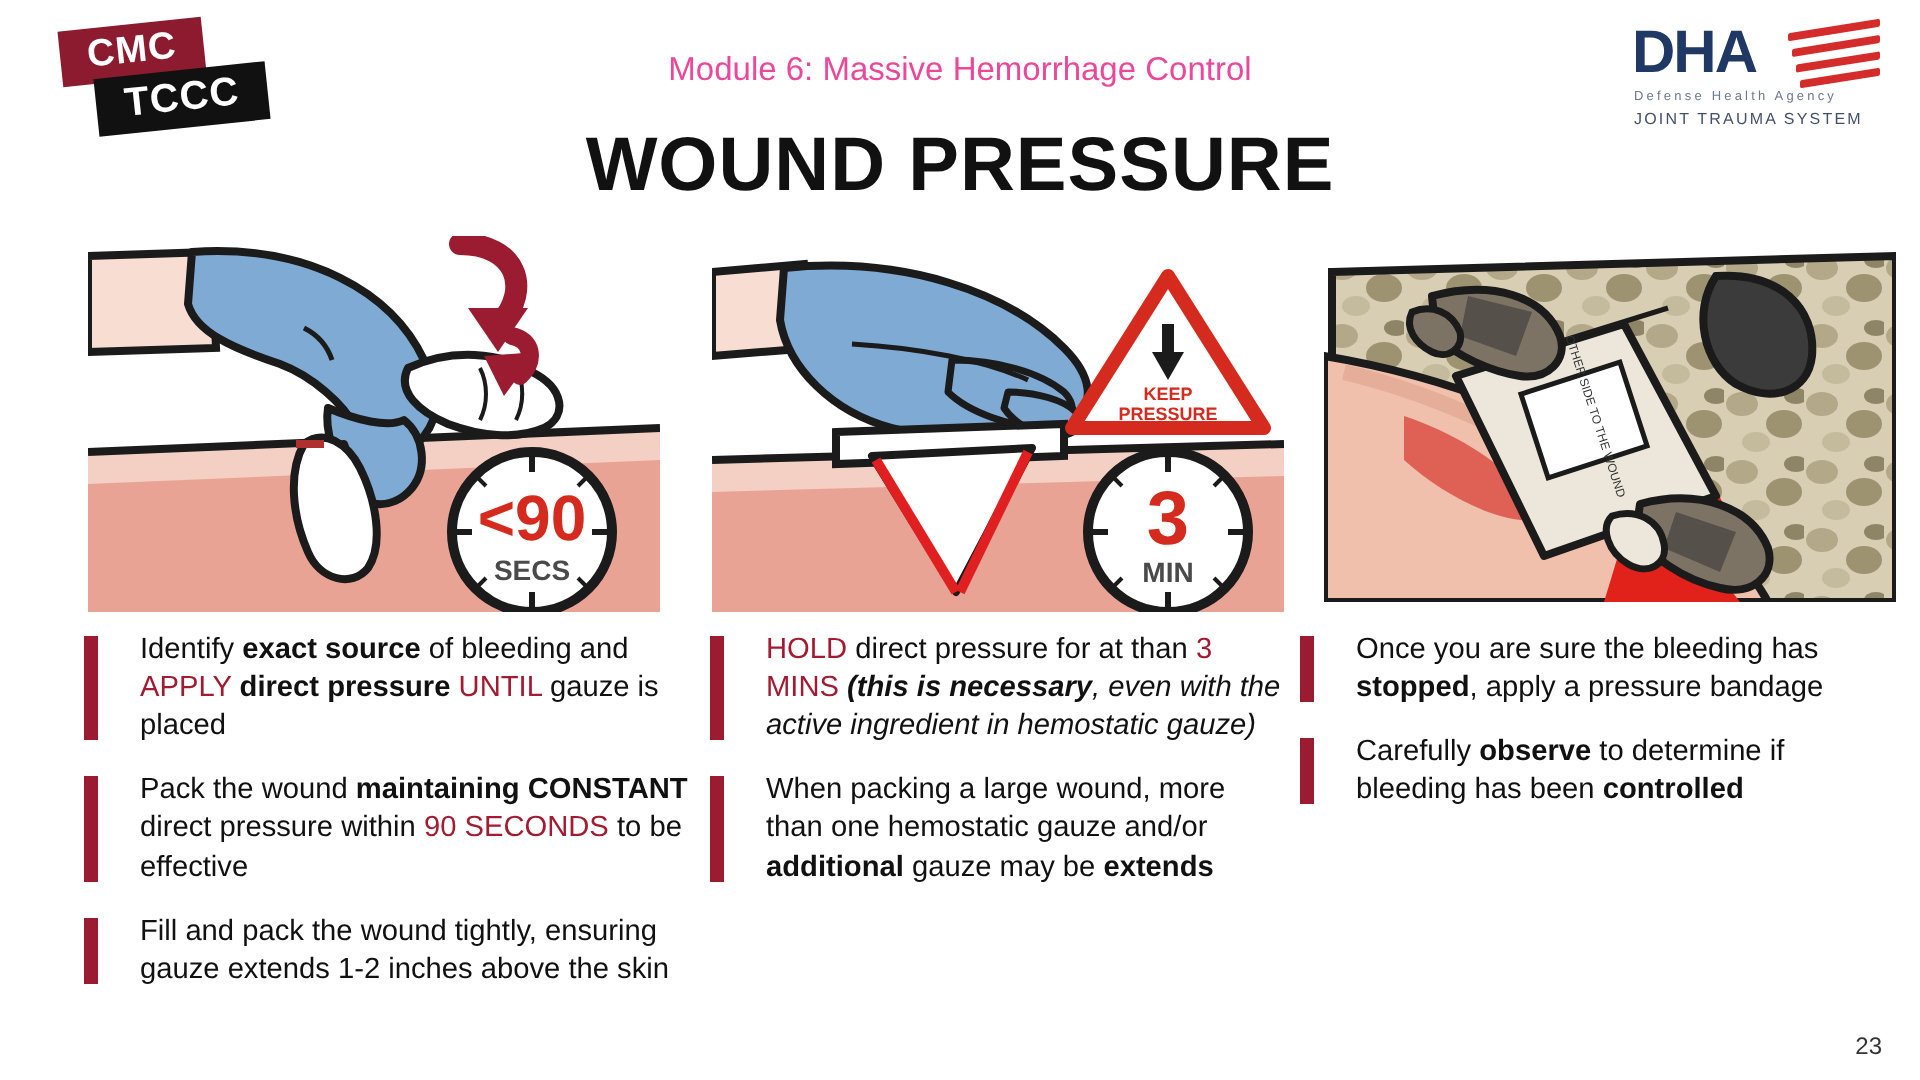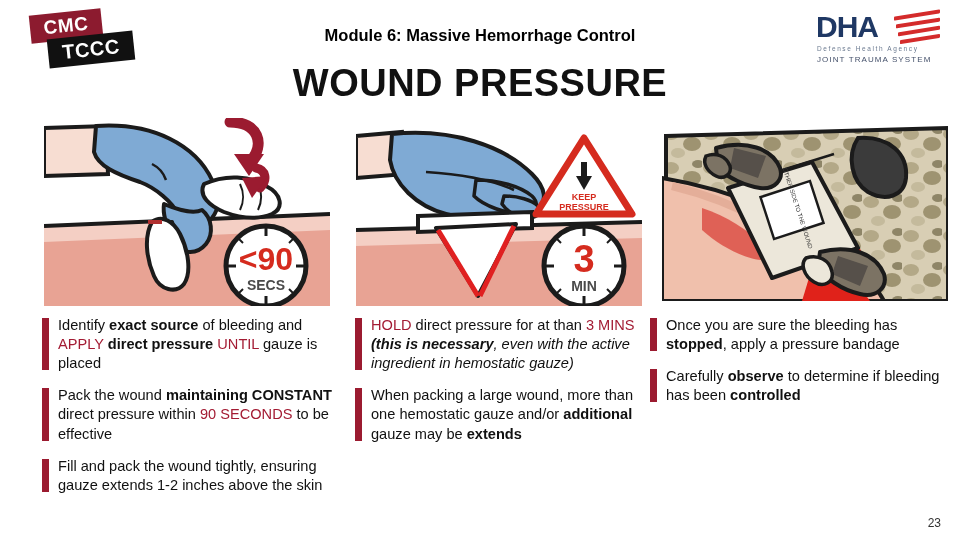--- a/index.html
+++ b/index.html
@@ -29,36 +29,36 @@
   .dha-star{position:absolute;left:63px;top:11px;color:#fff;font-size:13px;line-height:1;}
   .dha-flag{position:absolute;left:82px;top:1px;width:46px;height:30px;}
   .stripe{position:absolute;height:4px;background:#D42B2B;border-radius:1px;}
   .dha-sub1{position:absolute;left:5px;top:33px;font-size:6.5px;color:#6b7a90;
     letter-spacing:1.6px;}
   .dha-sub2{position:absolute;left:5px;top:43px;font-size:8px;color:#44506a;
     letter-spacing:1.1px;}
 
   
   #module-header{position:absolute;left:0;right:0;top:26px;text-align:center;
-    color:#000000;font-size:16.5px;font-weight:bold;}
+    color:#ec4899;font-size:16.5px;font-weight:normal;}
   #slide-title{position:absolute;left:0;right:0;top:62px;text-align:center;
     color:#111;font-size:38px;font-weight:bold;letter-spacing:.5px;}
 
   
   .panel{position:absolute;top:118px;height:188px;overflow:hidden;}
   #panel-1{left:44px;width:286px;}
   #panel-2{left:356px;width:286px;}
   #panel-3{left:662px;width:286px;height:175px;top:126px;}
 
   
   .col{position:absolute;top:316px;}
   #col-1{left:42px;width:305px;}
   #col-2{left:355px;width:290px;}
   #col-3{left:650px;width:290px;}
-  .bullet{position:relative;padding-left:16px;margin-bottom:13px;}
+  .bullet{position:relative;padding-left:28px;margin-bottom:13px;}
   .bullet .bar{position:absolute;left:0;top:2px;bottom:3px;width:7px;
     background:#9B1B30;}
   .bullet p{margin:0;font-size:14.6px;line-height:1.31;color:#111;}
   .b{font-weight:bold;}
   .r{color:#A31B33;font-weight:normal;}
   .i{font-style:italic;}
   .bi{font-style:italic;font-weight:bold;}
 
   #page-number{position:absolute;right:19px;bottom:10px;font-size:12px;color:#333;}
 </style>

